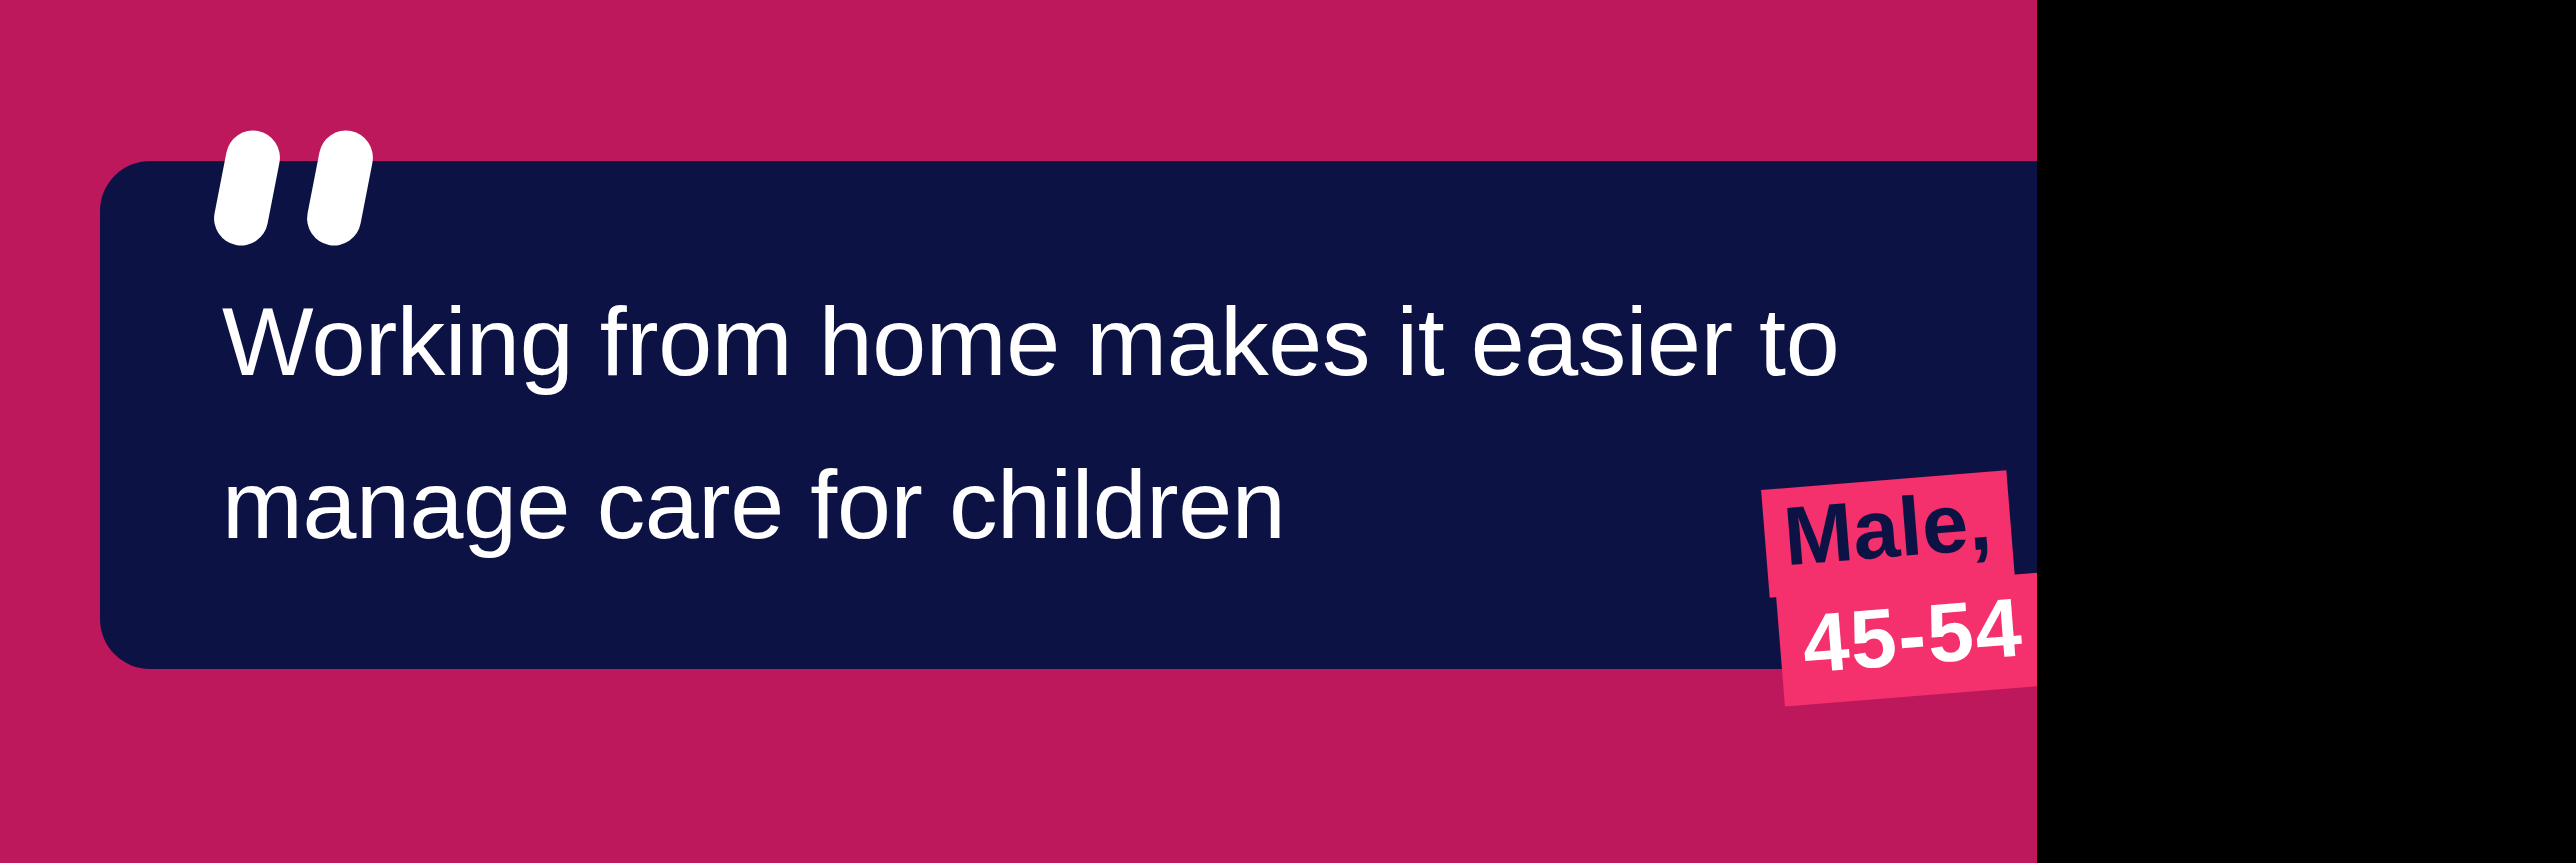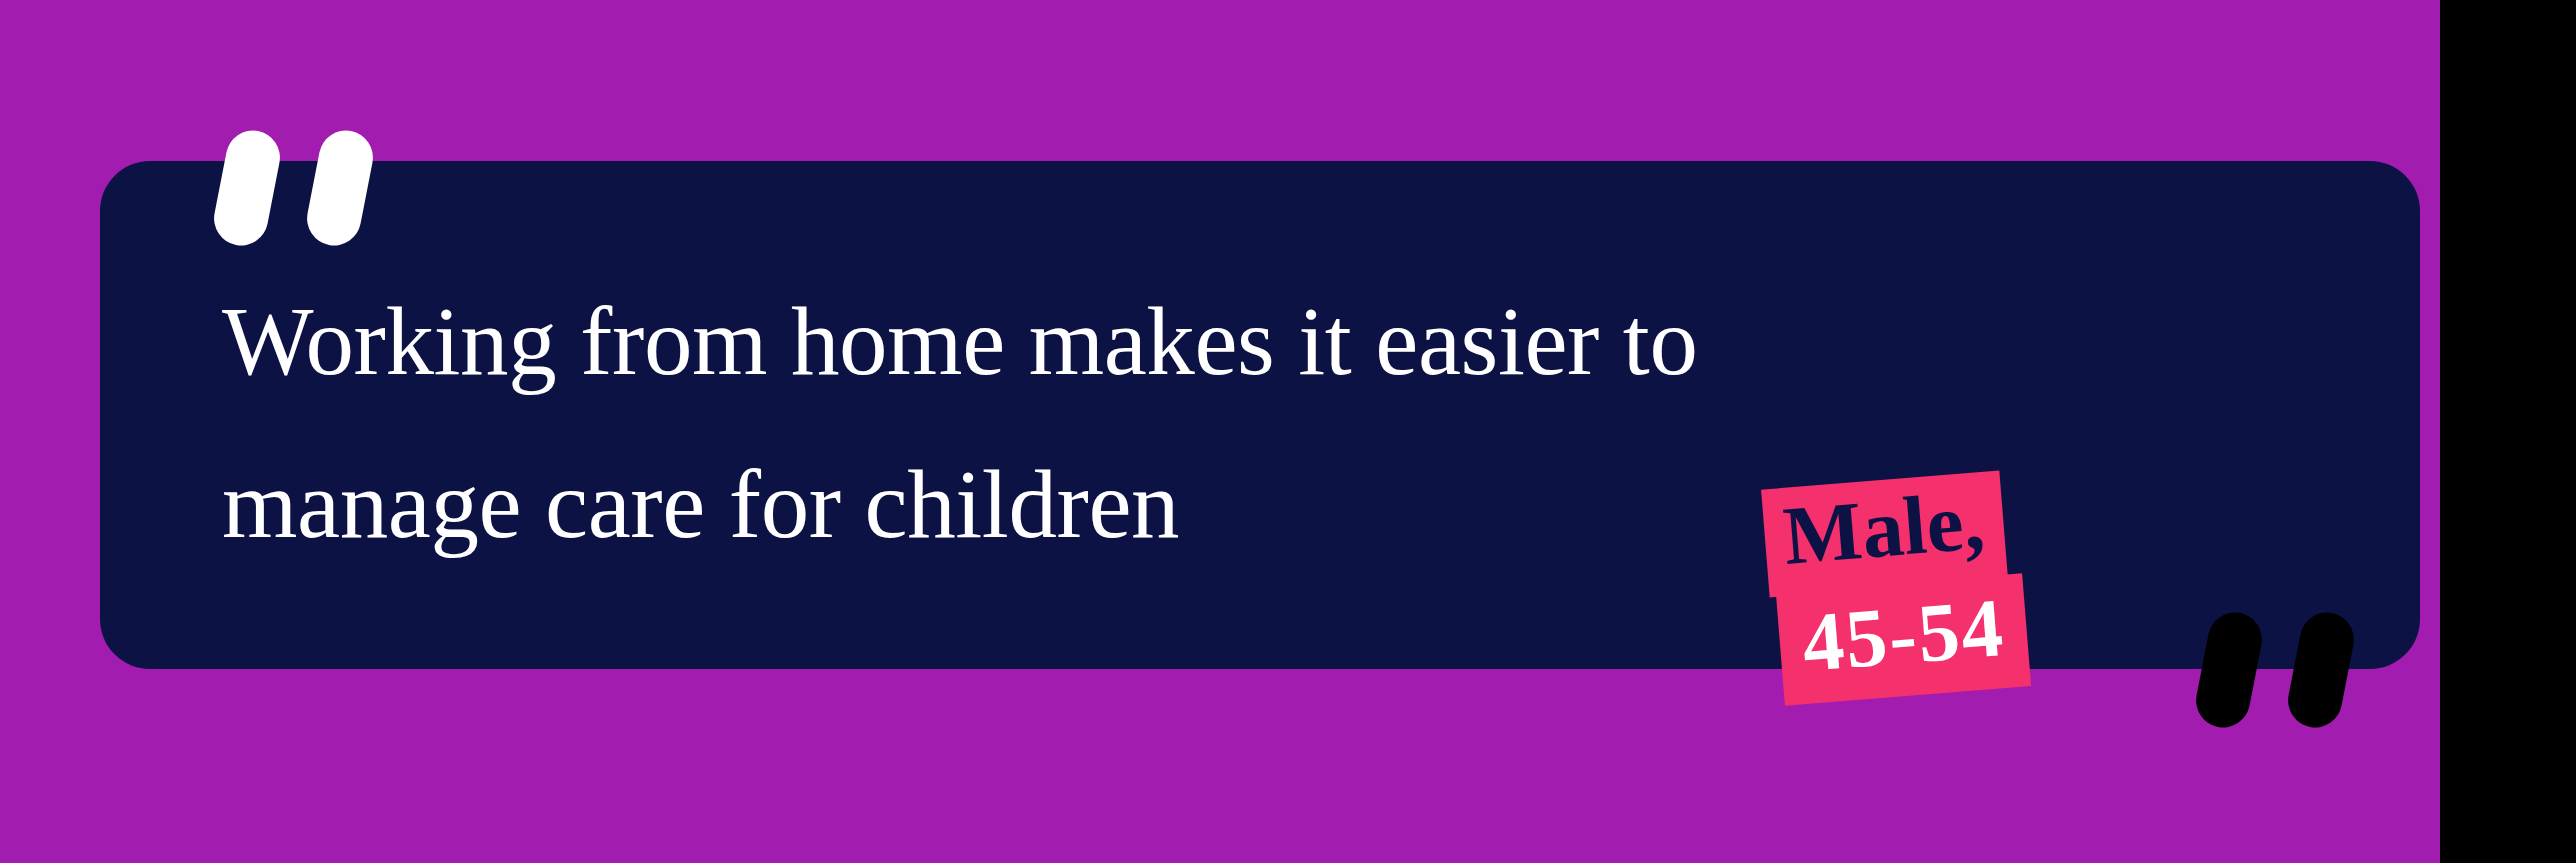--- a/index.html
+++ b/index.html
@@ -4,25 +4,25 @@
 <title>Quote Card</title>
 <style>
   html, body {
     margin: 0;
     padding: 0;
     background: #000000;
   }
 
   #stage {
     position: relative;
-    width: 2440px;
+    width: 2037px;
     height: 864px;
-    background: #a21caf;
+    background: #be185d;
     overflow: hidden;
-    font-family: Liberation Serif, serif;
+    font-family: Liberation Sans, sans-serif;
   }
 
   
   .quote-card {
     position: absolute;
     left: 100px;
     top: 161px;
     width: 2320px;
     height: 508px;
     background: #0D1245;

